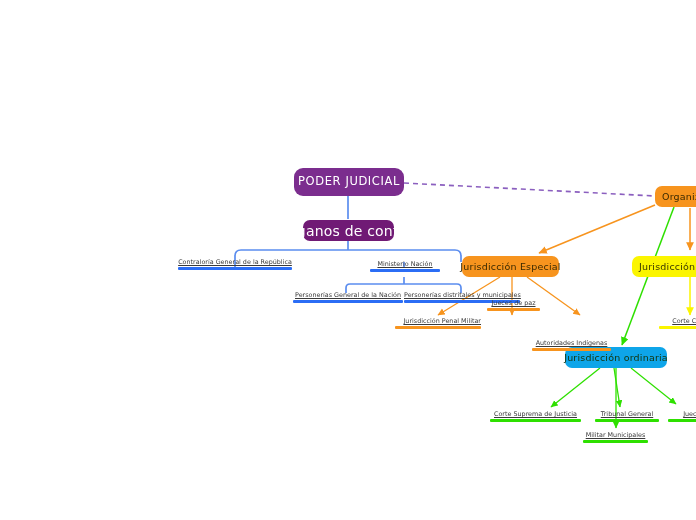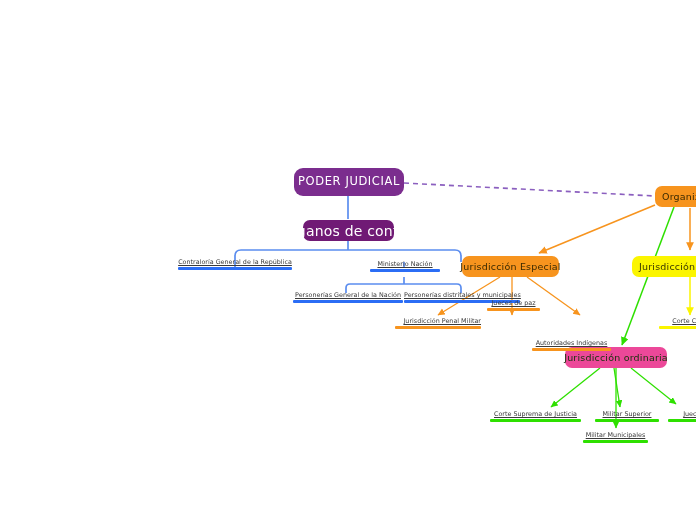--- a/index.html
+++ b/index.html
@@ -26,21 +26,21 @@
     z-index:5;
   }
   .pill.root{
     background:#7b2d8e;color:#ffffff;
     font-size:11.5px;letter-spacing:0.6px;
     border-radius:9px;
   }
   .pill.blue{background:#701a75;color:#ffffff;font-size:14px;align-items:center;}
   .pill.orange{background:#f7941e;color:#3b2a00;font-size:9.5px;}
   .pill.yellow{background:#fbf500;color:#3a3800;font-size:9.5px;}
-  .pill.green{background:#ec4899;color:#14330a;font-size:9.5px;}
+  .pill.green{background:#0ea5e9;color:#14330a;font-size:9.5px;}
 
   
   .leaf{
     position:absolute;
     box-sizing:border-box;
     text-align:center;
     font-size:6.4px;
     color:#3a3a3a;
     line-height:1.15;
     white-space:nowrap;
@@ -186,21 +186,21 @@
     <span>Corte Consti</span>
     <span class="bar"></span>
   </div>
 
   <div class="leaf green" style="left:490px;top:411px;width:91px;">
     <span>Corte Suprema de Justicia</span>
     <span class="bar"></span>
   </div>
 
   <div class="leaf green" style="left:595px;top:411px;width:64px;">
-    <span>Militar Superior</span>
+    <span>Tribunal General</span>
     <span class="bar"></span>
   </div>
 
   <div class="leaf green" style="left:668px;top:411px;width:57px;">
     <span>Jueces d</span>
     <span class="bar"></span>
   </div>
 
   <div class="leaf green" style="left:583px;top:432px;width:65px;">
     <span>Militar Municipales</span>

